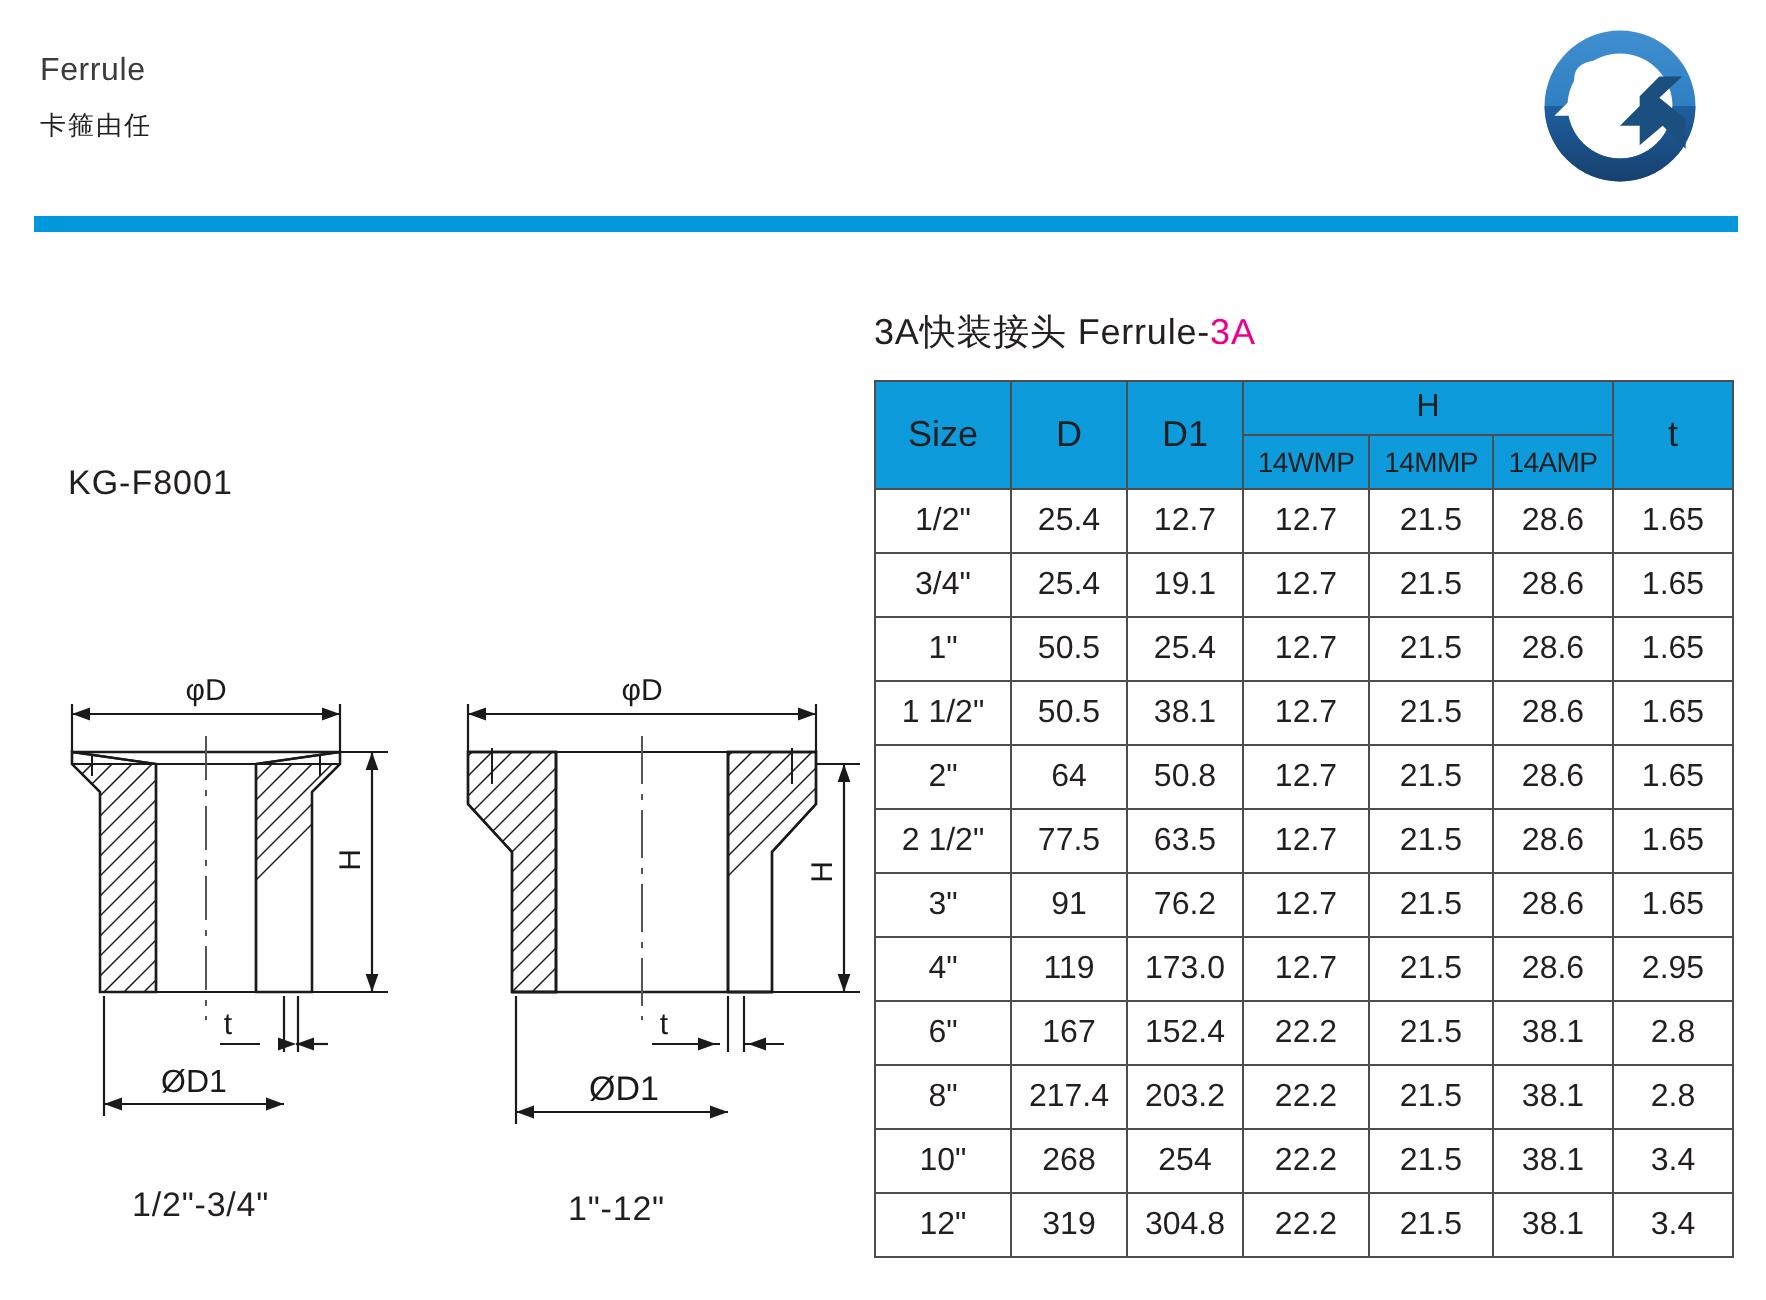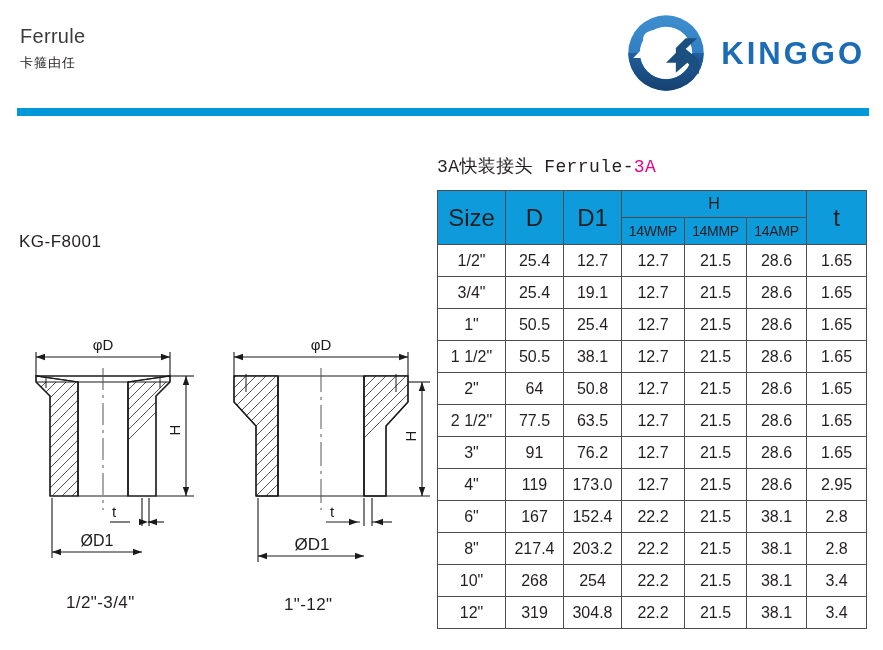--- a/index.html
+++ b/index.html
@@ -22,21 +22,21 @@
     left: 0; top: 0;
     width: 883px;
     height: 120px;
   }
   .hdr-title-block {
     position: absolute;
     left: 20px;
     top: 24px;
   }
   .hdr-en {
-    font-size: 20px;
+    font-size: 16px;
     color: #3b3b3b;
     letter-spacing: .3px;
     line-height: 24px;
   }
   .hdr-cn {
     font-size: 13px;
     color: #231f20;
     letter-spacing: 1px;
     line-height: 26px;
     margin-top: 2px;
@@ -74,21 +74,21 @@
     left: 17px;
     top: 108px;
     width: 852px;
     height: 8px;
     background: #0098da;
   }
 
   
   #model-code {
     position: absolute;
-    left: 19px;
+    left: 34px;
     top: 232px;
     font-size: 17px;
     color: #231f20;
     letter-spacing: .5px;
   }
 
   
   #drawings {
     position: absolute;
     left: 0;
@@ -109,21 +109,20 @@
 
   
   #table-title {
     position: absolute;
     left: 437px;
     top: 154px;
     font-size: 18px;
     color: #231f20;
     letter-spacing: .4px;
     white-space: nowrap;
-    font-family: Liberation Mono, monospace;
   }
   #table-title .accent { color: #ec008c; }
 
   #spec-table {
     position: absolute;
     left: 437px;
     top: 190px;
     border-collapse: collapse;
     table-layout: fixed;
     width: 429px;
@@ -132,21 +131,21 @@
     border: 1px solid #4d4d4d;
     text-align: center;
     color: #231f20;
     font-family: "Liberation Sans", sans-serif;
     padding: 0;
   }
   #spec-table thead th {
     background: #0e9bdb;
     font-weight: normal;
   }
-  .th-main { font-size: 24px; }
+  .th-main { font-size: 18px; }
   .th-group { font-size: 16px; height: 26px; }
   .th-sub { font-size: 14px; height: 26px; letter-spacing: -0.3px; }
   #spec-table tbody td {
     background: #ffffff;
     font-size: 16px;
     height: 31px;
   }
   .col-size { width: 68px; }
   .col-d    { width: 58px; }
   .col-d1   { width: 58px; }
@@ -176,21 +175,20 @@
           <stop offset="0" stop-color="#1f5fa0"></stop>
           <stop offset="1" stop-color="#17406e"></stop>
         </linearGradient>
       </defs>
       <path d="M50 4 A46 46 0 0 1 50 96 A46 46 0 0 1 50 4 Z M50 18 A32 32 0 0 0 50 82 A32 32 0 0 0 50 18 Z" fill="url(#gTop)"></path>
       <path d="M4 50 A46 46 0 0 0 96 50 L82 50 A32 32 0 0 1 18 50 Z" fill="url(#gBot)"></path>
       <path d="M64 22 L40 22 Q22 22 22 34 Q22 44 36 45 L54 46 L40 55 L18 55 L30 44 L22 44 L10 56 L44 56 L64 43 L38 41 Q31 40 31 35 Q31 31 40 31 L72 31 Z" fill="#ffffff"></path>
       <path d="M62 24 L62 50 L50 62 L62 62 L62 74 L76 62 L90 76 L90 58 L74 45 L88 32 L74 32 L62 44 Z" fill="#1b4f80"></path>
     </svg>
     <div class="brand-words">
-      <div class="brand-latin">KINGGO</div>
     </div>
   </div>
 
 </div>
 
 <div id="header-rule"></div>
 
 <div id="model-code">KG-F8001</div>
 
 <div id="drawings">

